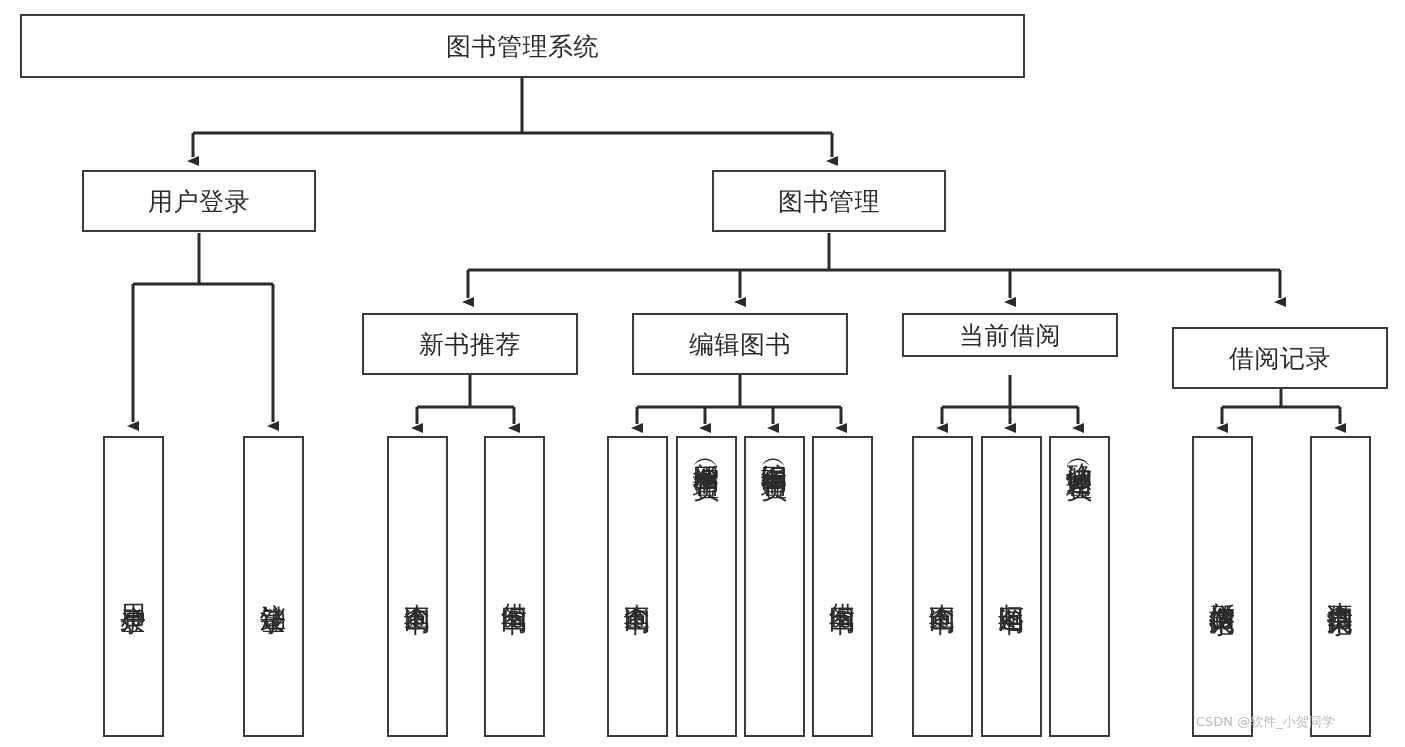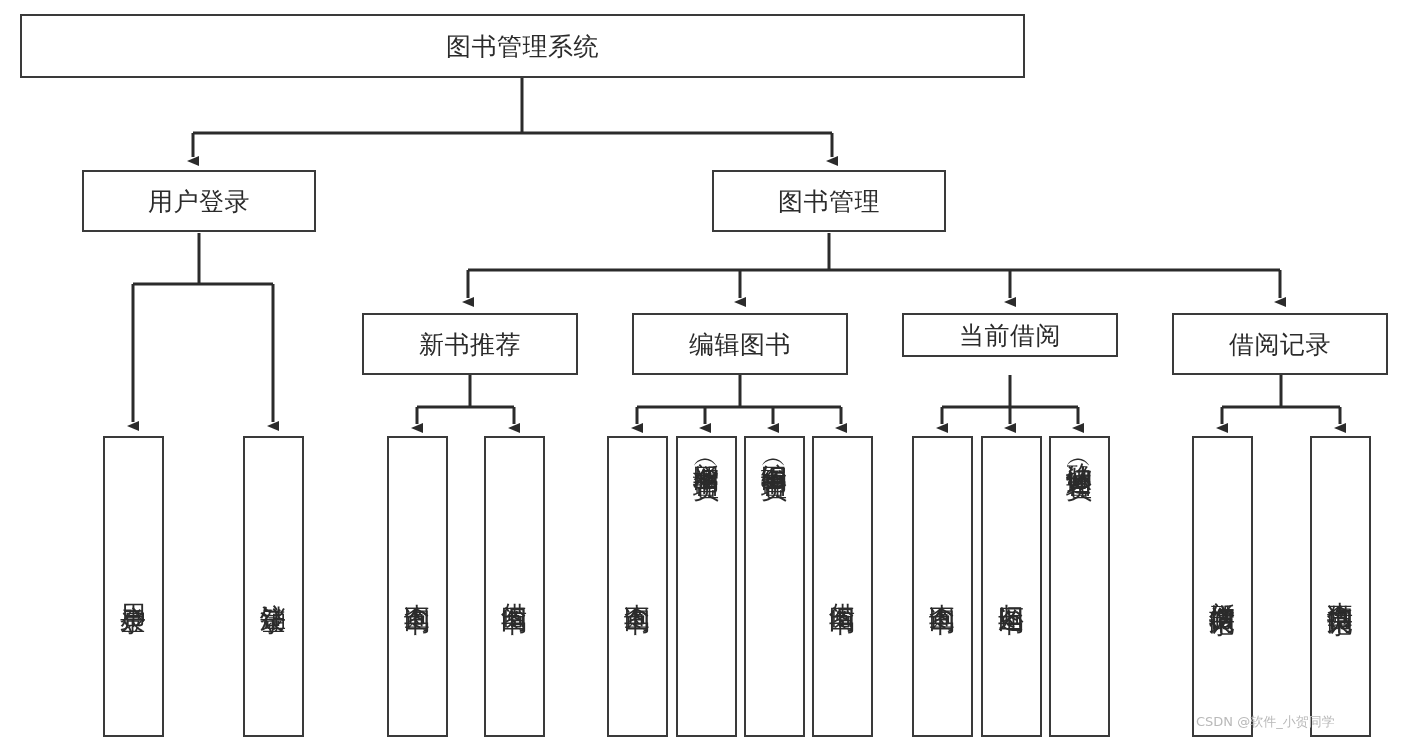--- a/index.html
+++ b/index.html
@@ -147,21 +147,21 @@
 
   <div class="node horiz" style="left:362px; top:313px; width:216px; height:62px;">
     <span class="label">新书推荐</span>
   </div>
   <div class="node horiz" style="left:632px; top:313px; width:216px; height:62px;">
     <span class="label">编辑图书</span>
   </div>
   <div class="node horiz" style="left:902px; top:313px; width:216px; height:44px;">
     <span class="label">当前借阅</span>
   </div>
-  <div class="node horiz" style="left:1172px; top:313px; width:216px; height:62px;">
+  <div class="node horiz" style="left:1172px; top:327px; width:216px; height:62px;">
     <span class="label">借阅记录</span>
   </div>
 
   <div class="node leaf center" style="left:103px; top:436px; width:61px; height:301px;">
     <span class="label">用户登录</span>
   </div>
   <div class="node leaf center" style="left:243px; top:436px; width:61px; height:301px;">
     <span class="label">注销登录</span>
   </div>
 

